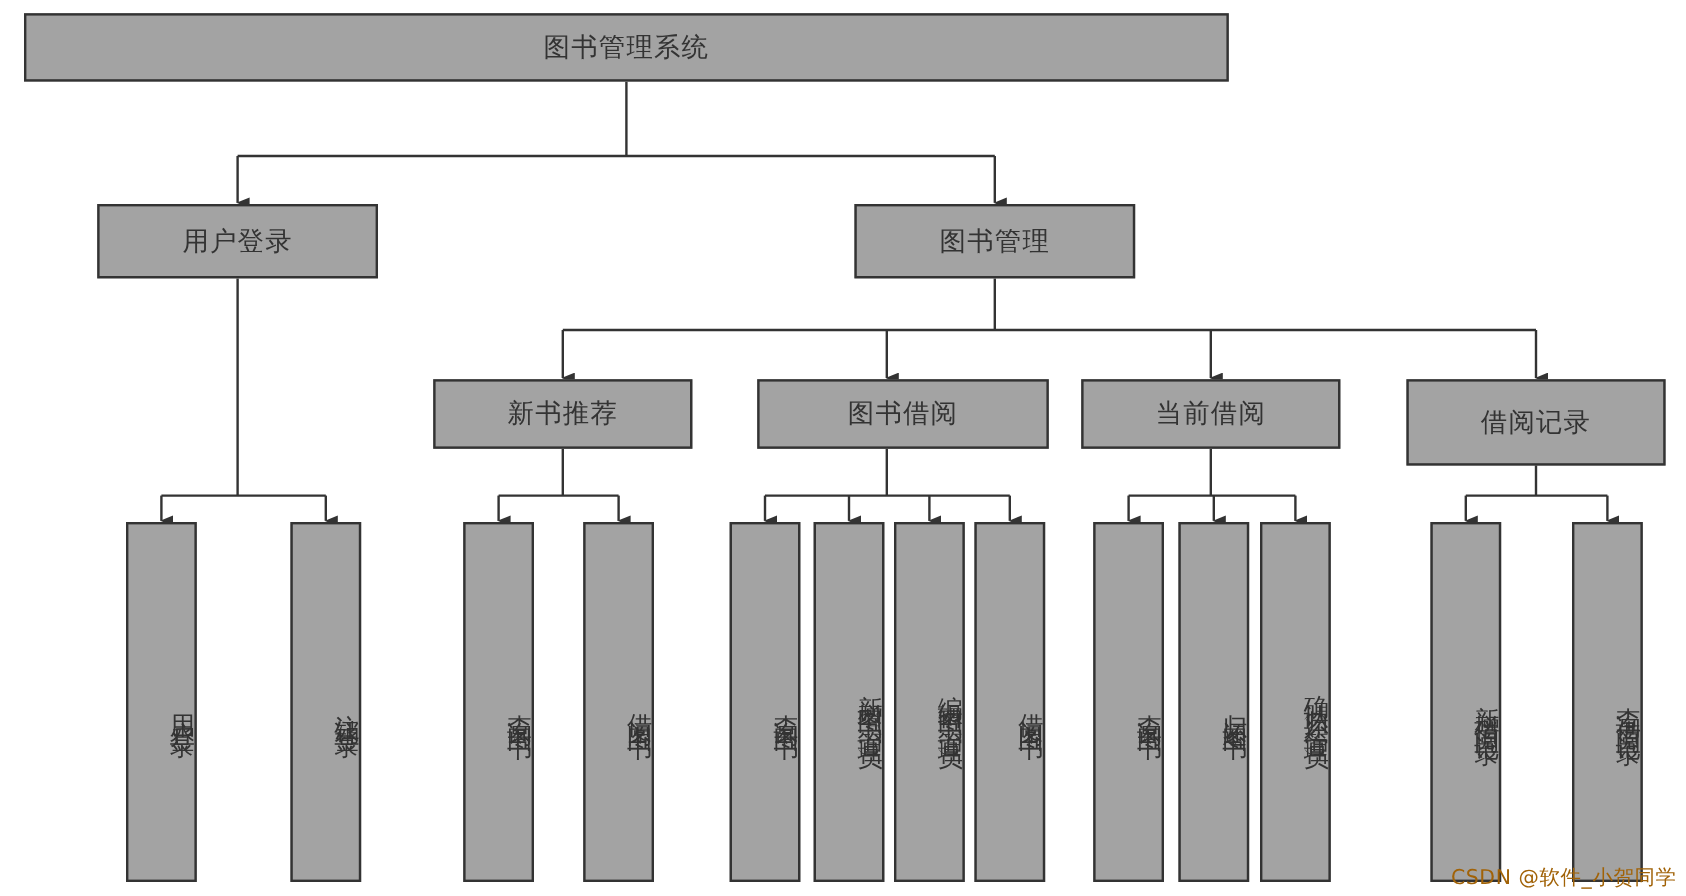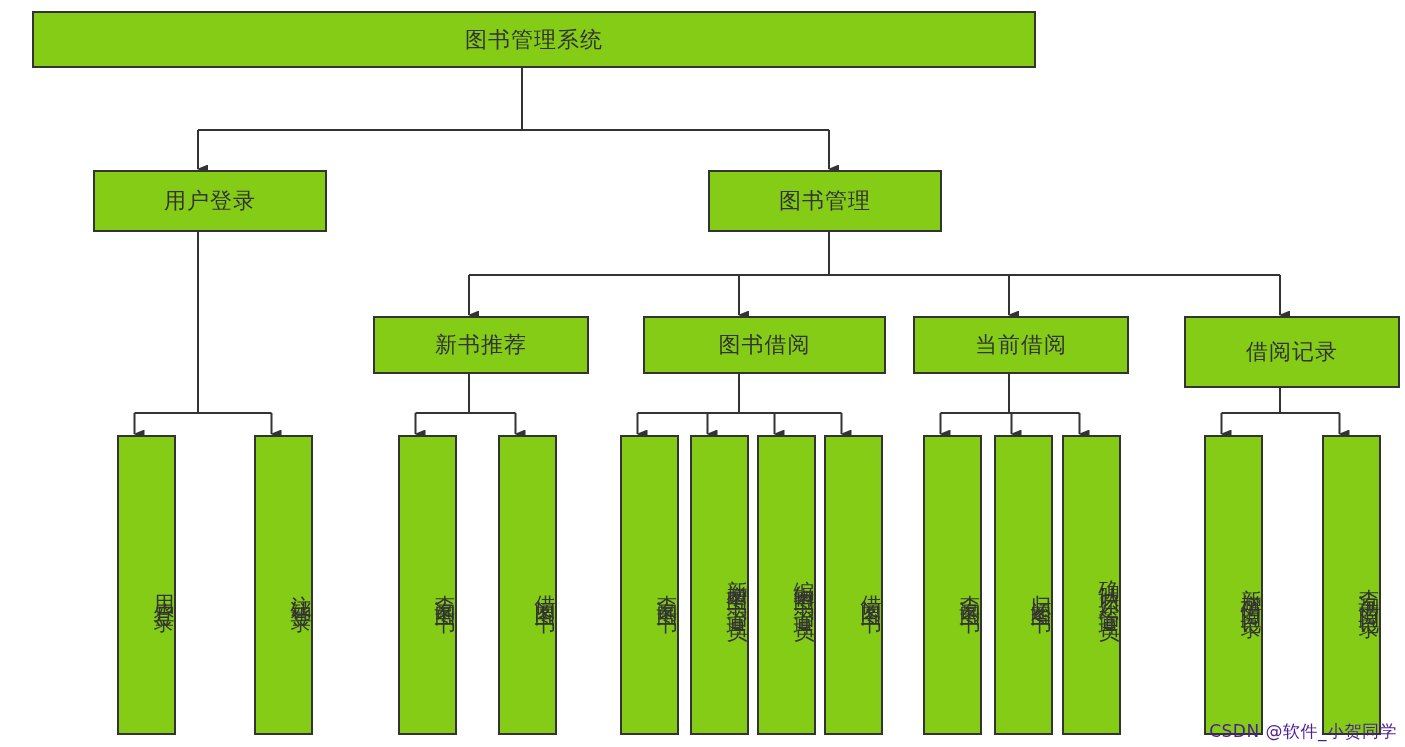--- a/index.html
+++ b/index.html
@@ -20,27 +20,26 @@
   #edges {
     position: absolute;
     left: 0;
     top: 0;
     width: 1405px;
     height: 747px;
   }
   .node {
     position: absolute;
     box-sizing: border-box;
-    background: #84cc16;
+    background: #a3a3a3;
     border: 2px solid #333333;
     display: flex;
     align-items: center;
     justify-content: center;
     color: #333333;
-    margin-left: 12px;
   }
   .node.horiz {
     font-size: 22px;
     letter-spacing: 1px;
     white-space: nowrap;
   }
   .node.vert {
     writing-mode: vertical-rl;
     text-orientation: upright;
     font-size: 21px;
@@ -53,21 +52,21 @@
   .node.vert .vlabel {
     writing-mode: vertical-rl;
     text-orientation: upright;
     display: block;
   }
   #watermark {
     position: absolute;
     right: 8px;
     bottom: 4px;
     font-size: 17px;
-    color: #4c1d95;
+    color: #a16207;
     white-space: nowrap;
     letter-spacing: 0.5px;
   }
 </style>
 </head>
 <body>
 
 <div id="canvas">
 
   <svg id="edges" viewBox="0 0 1405 747" xmlns="http://www.w3.org/2000/svg">
@@ -113,21 +112,21 @@
       </g>
   </svg>
 
   <div id="nodes">
       <div class="node horiz" style="left: 20px; top: 11px; width: 1004px; height: 57px;">
         <span class="hlabel">图书管理系统</span>
       </div>
       <div class="node horiz" style="left: 81px; top: 170px; width: 234px; height: 62px;">
         <span class="hlabel">用户登录</span>
       </div>
-      <div class="node horiz" style="left: 696px; top: 170px; width: 234px; height: 62px;">
+      <div class="node horiz" style="left: 712px; top: 170px; width: 234px; height: 62px;">
         <span class="hlabel">图书管理</span>
       </div>
       <div class="node horiz" style="left: 361px; top: 316px; width: 216px; height: 58px;">
         <span class="hlabel">新书推荐</span>
       </div>
       <div class="node horiz" style="left: 631px; top: 316px; width: 243px; height: 58px;">
         <span class="hlabel">图书借阅</span>
       </div>
       <div class="node horiz" style="left: 901px; top: 316px; width: 216px; height: 58px;">
         <span class="hlabel">当前借阅</span>

